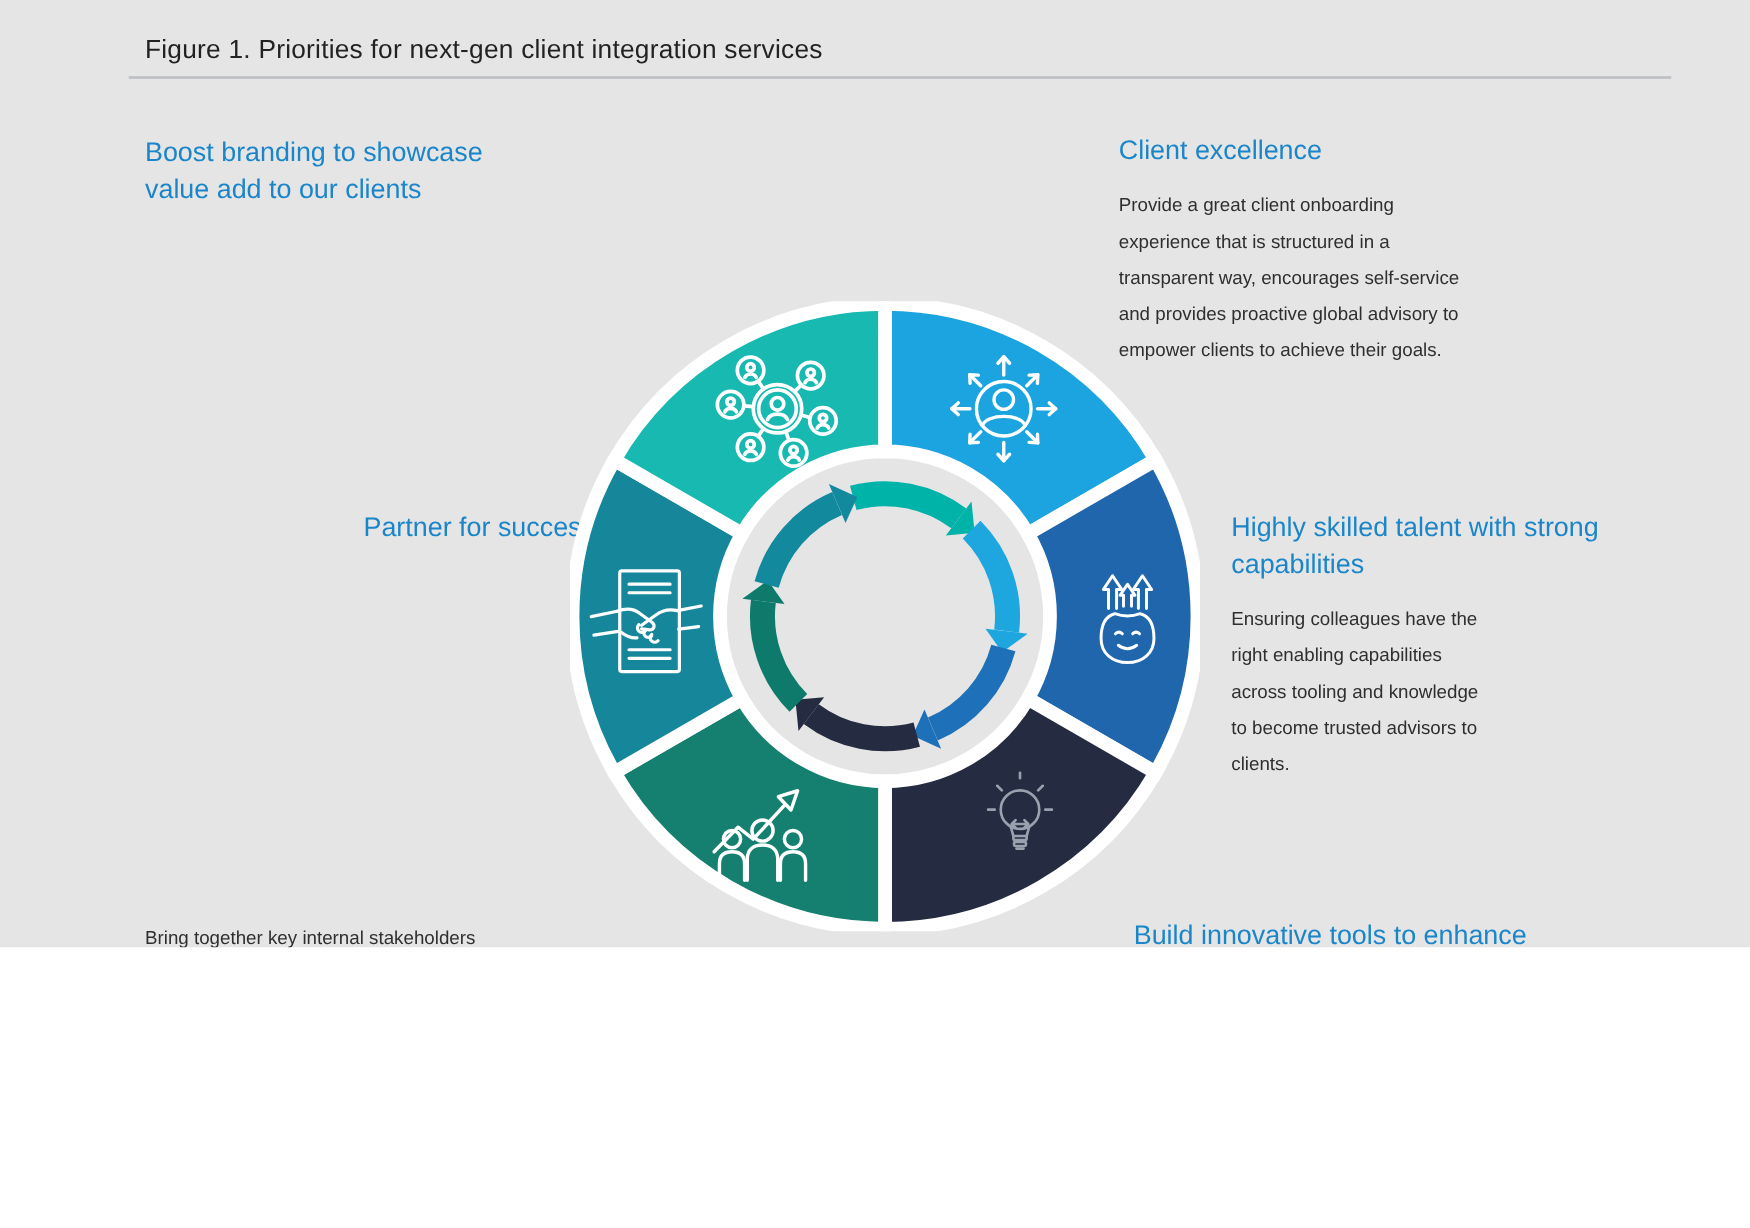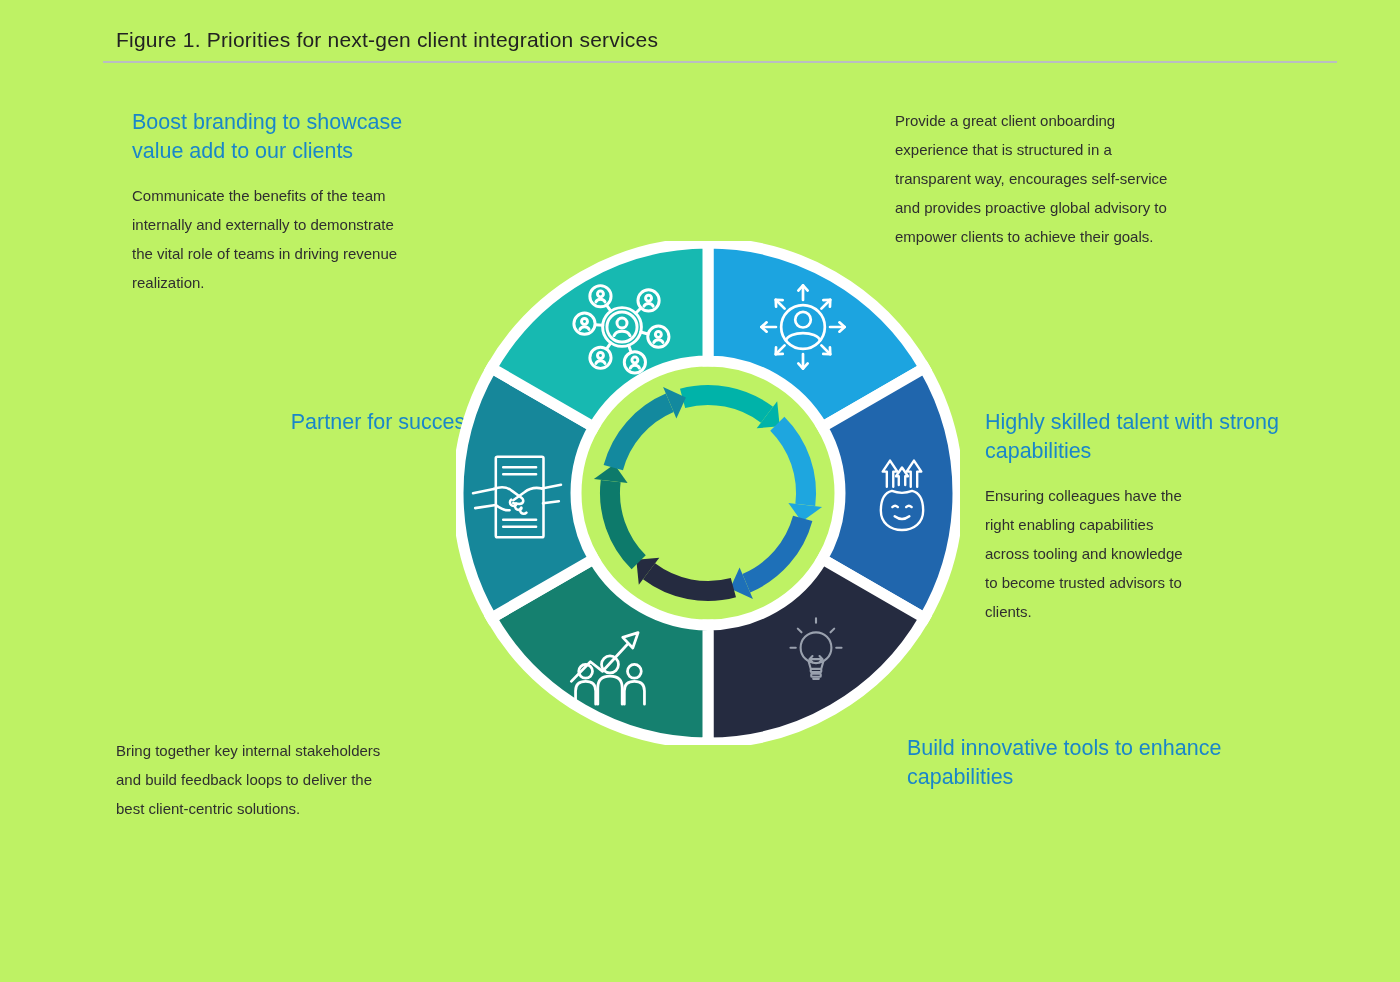--- a/index.html
+++ b/index.html
@@ -1,19 +1,19 @@
 <!DOCTYPE html>
 <html><head>
 <meta charset="utf-8">
 <style>
   html,body{margin:0;padding:0;background:#ffffff;}
   .canvas{
     position:relative;
-    width:1400px;height:982px;
-    background:#bef264;
+    width:1400px;height:758px;
+    background:#e5e5e5;
     font-family:"Liberation Sans", sans-serif;
     overflow:hidden;
   }
   .title{
     position:absolute;left:116px;top:28px;
     font-size:21px;color:#222222;letter-spacing:.2px;
   }
   .rule{
     position:absolute;left:103px;top:61px;width:1234px;height:2px;
     background:#babdc2;
@@ -22,21 +22,21 @@
   .block h3{
     margin:0 0 15px 0;
     font-size:21.5px;line-height:29px;font-weight:normal;
     color:#1a86c9;white-space:pre-line;
   }
   .block p{
     margin:0;
     font-size:15px;line-height:29px;
     color:#2f2f2f;white-space:pre-line;
   }
-  .b-tl{left:116px;top:108px;width:480px;margin-left:16px;}
+  .b-tl{left:116px;top:108px;width:480px;}
   .b-tr{left:895px;top:106px;width:480px;}
   .b-ml{left:116px;top:408px;width:360px;text-align:right;}
   .b-mr{left:985px;top:408px;width:370px;}
   .b-bl{left:116px;top:736px;width:480px;}
   .b-br{left:907px;top:734px;width:480px;}
   .donut{position:absolute;left:456px;top:241px;}
   .seg{stroke:#ffffff;stroke-width:11;stroke-linejoin:miter;}
   .arc{fill:none;stroke-width:20;}
   .head{stroke:none;}
   .icon{stroke:#ffffff;}
@@ -46,27 +46,24 @@
 <body>
 
 <div class="canvas">
 
   <div class="title">Figure 1. Priorities for next-gen client integration services</div>
   <div class="rule"></div>
 
   <section class="block b-tl">
     <h3>Boost branding to showcase
 value add to our clients</h3>
-    <p>Communicate the benefits of the team
-internally and externally to demonstrate
-the vital role of teams in driving revenue
-realization.</p>
   </section>
 
   <section class="block b-tr">
+    <h3>Client excellence</h3>
     <p>Provide a great client onboarding
 experience that is structured in a
 transparent way, encourages self-service
 and provides proactive global advisory to
 empower clients to achieve their goals.</p>
   </section>
 
   <section class="block b-ml">
     <h3>Partner for success</h3>
   </section>

